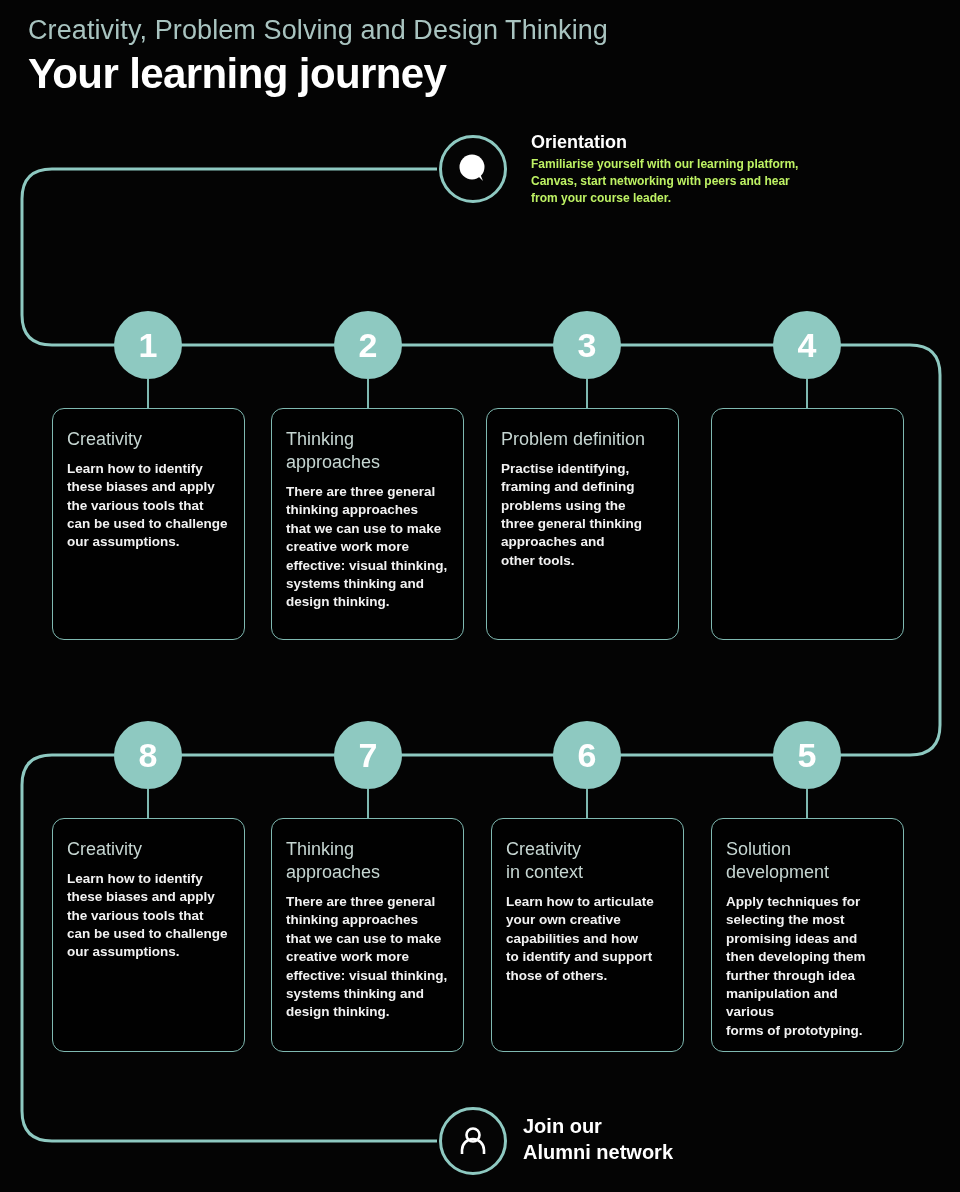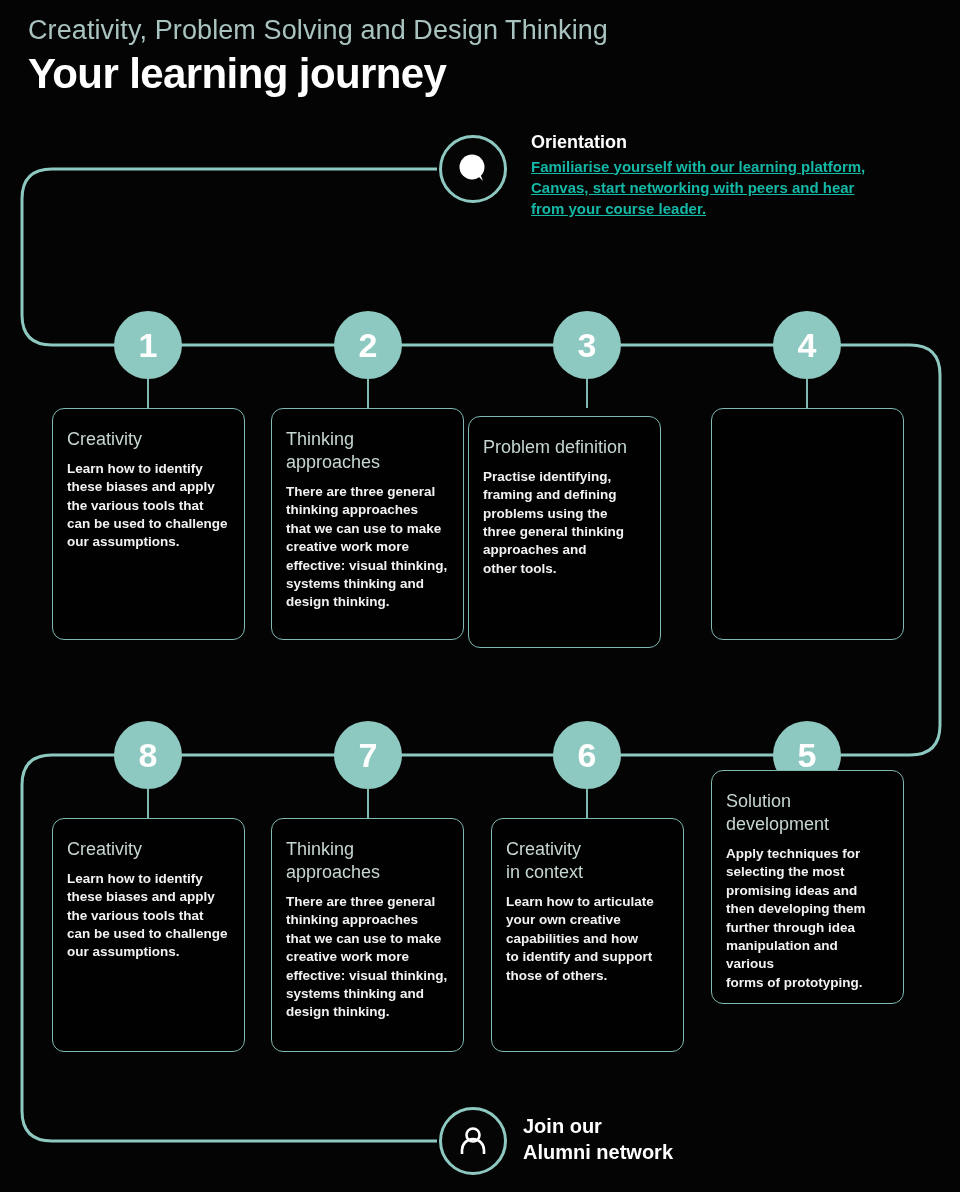--- a/index.html
+++ b/index.html
@@ -82,27 +82,26 @@
   
   .side-block { position: absolute; }
   .side-title {
     font-size: 18px;
     font-weight: 700;
     color: #ffffff;
     line-height: 1.25;
     white-space: pre-line;
   }
   .side-body {
-    font-size: 15px;
-    font-weight: 700;
-    color: #14b8a6;
+    font-size: 12px;
+    font-weight: 700;
+    color: #bef264;
     line-height: 1.42;
     white-space: pre-line;
     margin-top: 2px;
-    text-decoration: underline;
   }
   .alumni-title {
     font-size: 20px;
     font-weight: 700;
     color: #ffffff;
     line-height: 1.3;
     white-space: pre-line;
   }
 </style>
 </head>
@@ -168,21 +167,21 @@
     <div class="card-title">Thinking
 approaches</div>
     <div class="card-body">There are three general
 thinking approaches
 that we can use to make
 creative work more
 effective: visual thinking,
 systems thinking and
 design thinking.</div>
   </div>
-  <div class="card" style="left:468px; top:408px; height:232px;margin-top:8px;">
+  <div class="card" style="left:486px; top:408px; height:232px;">
     <div class="card-title">Problem definition</div>
     <div class="card-body">Practise identifying,
 framing and defining
 problems using the
 three general thinking
 approaches and
 other tools.</div>
   </div>
   <div class="card" style="left:711px; top:408px; height:232px;">
   </div>
@@ -213,21 +212,21 @@
   </div>
   <div class="card" style="left:491px; top:818px; height:234px;">
     <div class="card-title">Creativity
 in context</div>
     <div class="card-body">Learn how to articulate
 your own creative
 capabilities and how
 to identify and support
 those of others.</div>
   </div>
-  <div class="card" style="left:711px; top:770px; height:234px;">
+  <div class="card" style="left:711px; top:818px; height:234px;">
     <div class="card-title">Solution
 development</div>
     <div class="card-body">Apply techniques for
 selecting the most
 promising ideas and
 then developing them
 further through idea
 manipulation and various
 forms of prototyping.</div>
   </div>

